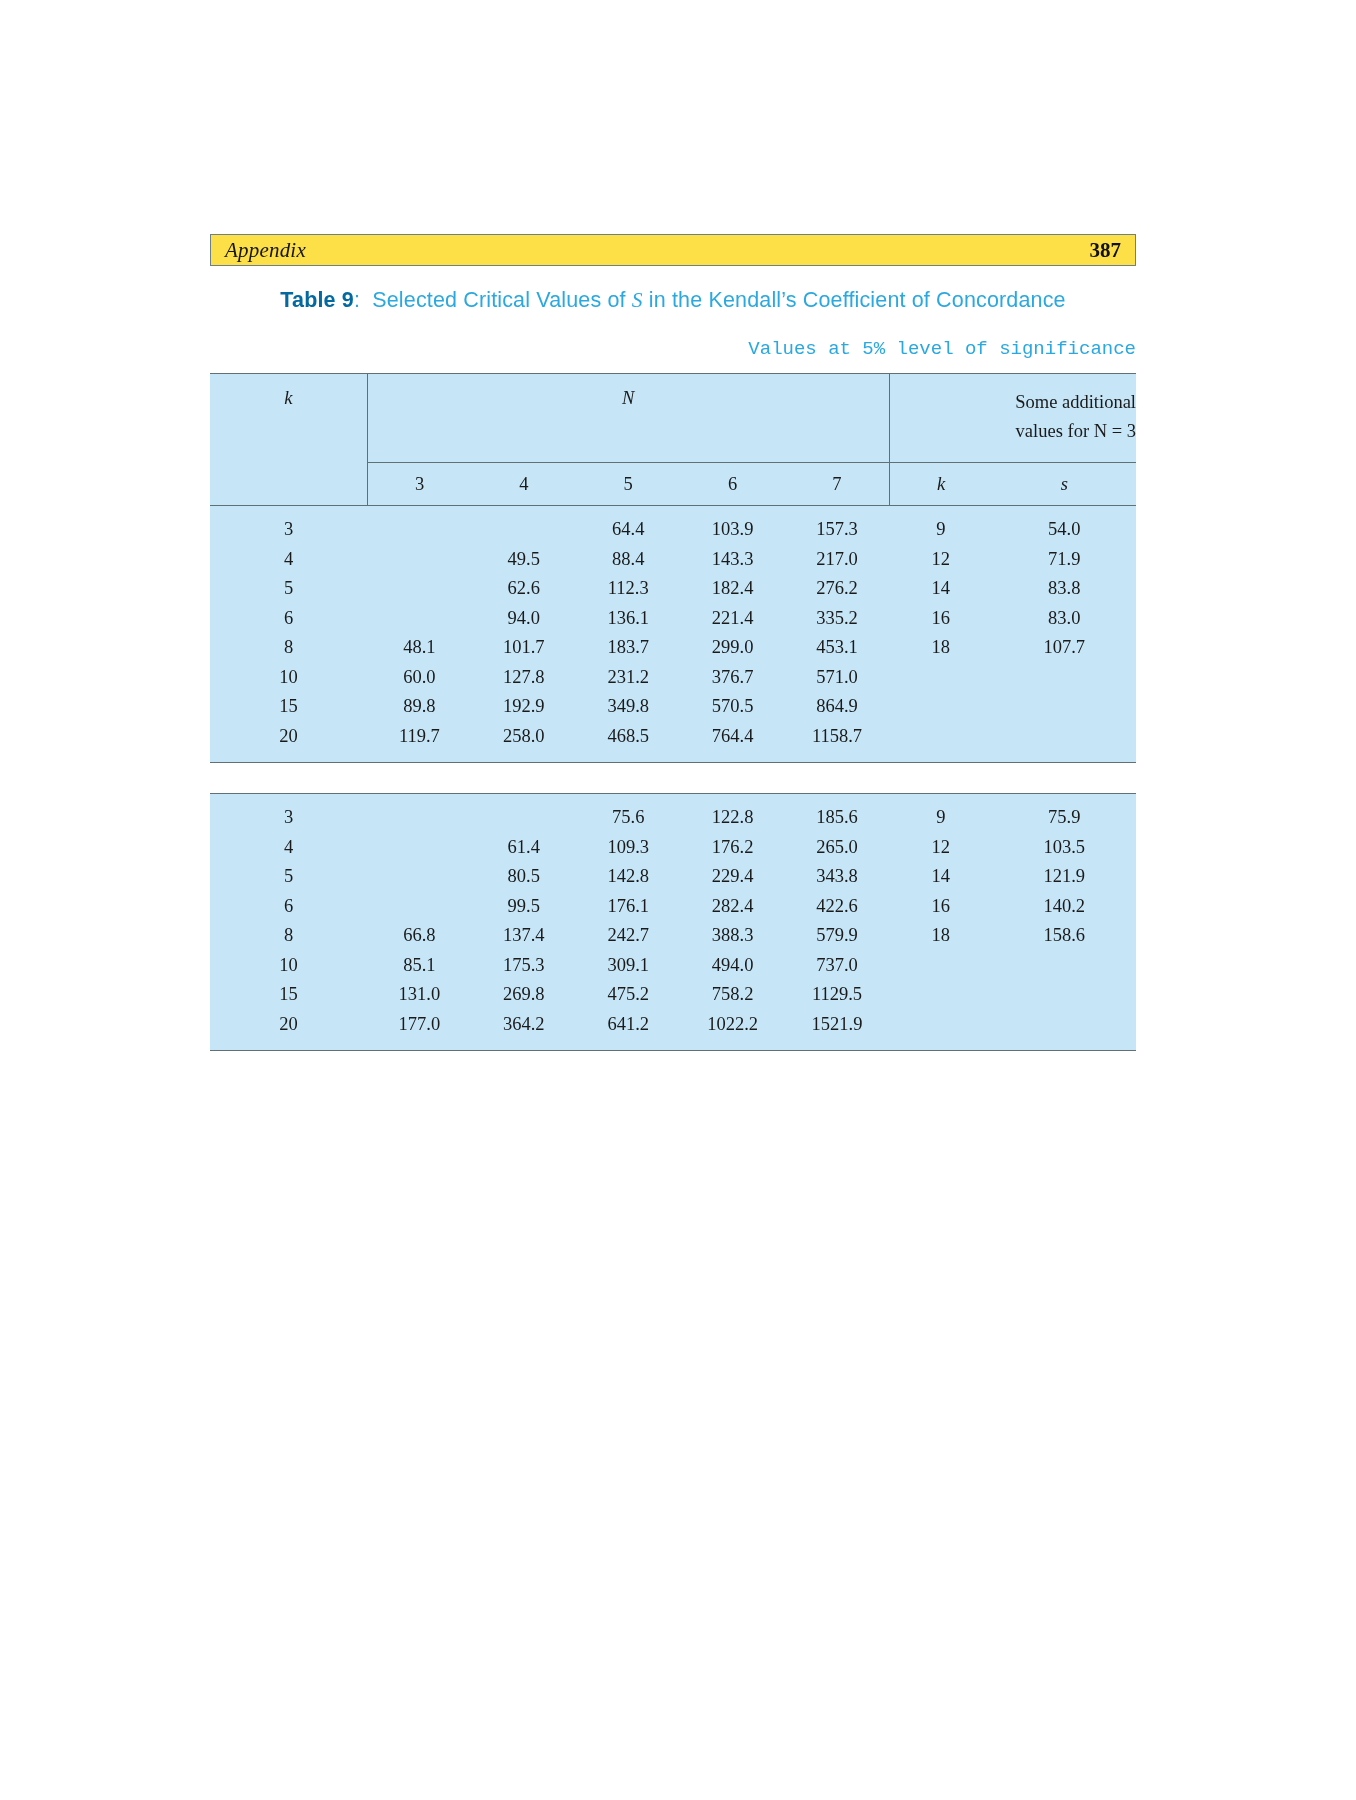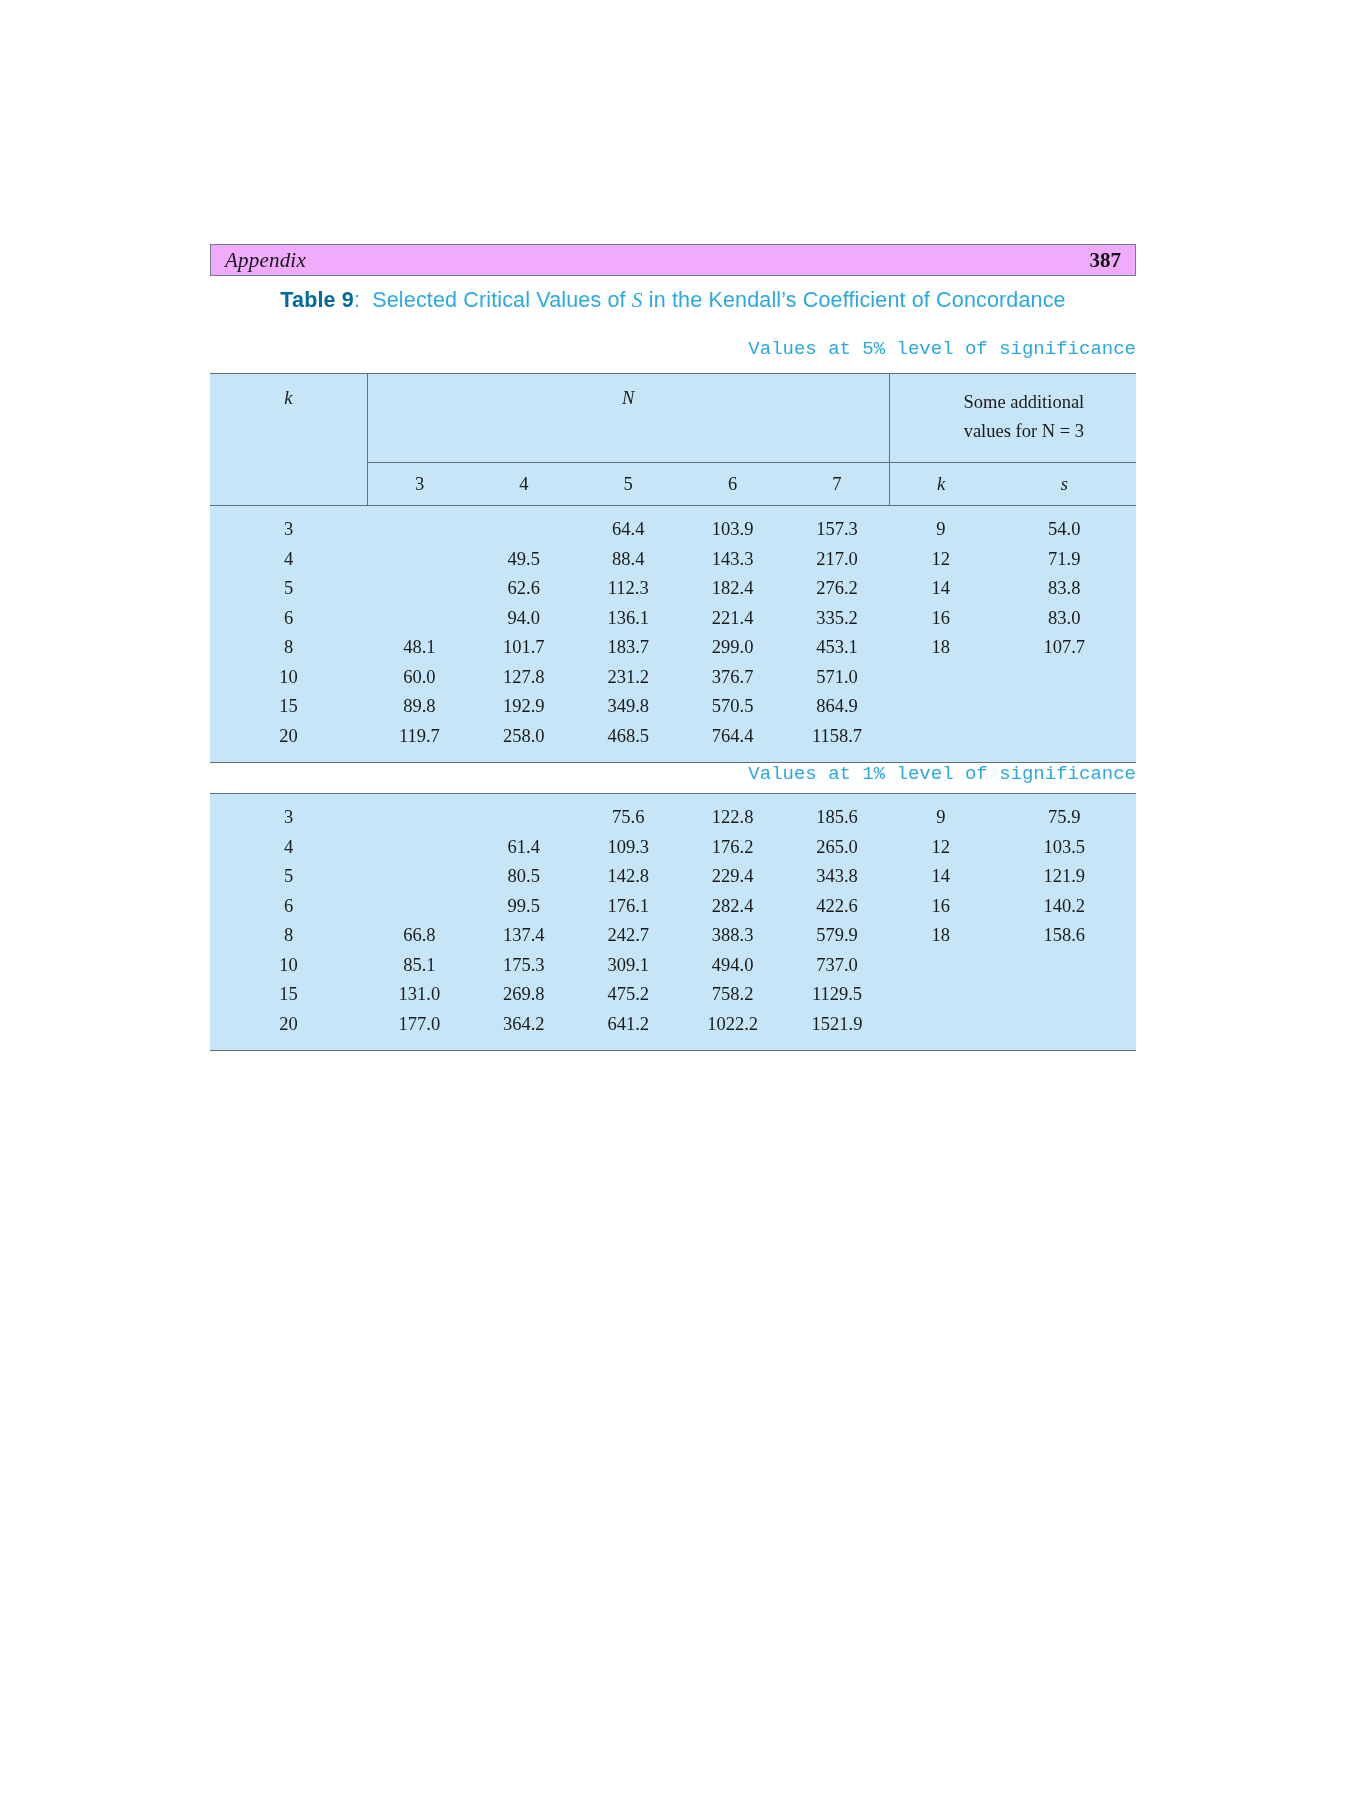--- a/index.html
+++ b/index.html
@@ -21,24 +21,24 @@
     left: 0;
     top: 0;
     width: 1356px;
     height: 1800px;
   }
 
   
   .running-head {
     position: absolute;
     left: 210px;
-    top: 244px;
+    top: 234px;
     width: 926px;
     height: 32px;
-    background: #f0abfc;
+    background: #fde047;
     border: 1.5px solid #6d7f87;
     box-sizing: border-box;
     display: flex;
     align-items: center;
     justify-content: space-between;
     padding: 0 14px;
   }
   .running-head .appendix-label {
     font-style: italic;
     font-size: 21px;
@@ -132,21 +132,21 @@
   .hdr-N {
     height: 74px;
     vertical-align: top;
     padding-top: 14px !important;
     text-align: center;
   }
   .hdr-extra {
     height: 74px;
     vertical-align: top;
     padding: 14px 0 0 22px !important;
-    text-align: center;
+    text-align: right;
     line-height: 1.55;
     font-size: 18.5px;
   }
   .sub-hdr td, .sub-hdr th { height: 42px; vertical-align: middle; }
 
   .data-row td { height: 29.5px; vertical-align: middle; }
   .data-row.first-row td { padding-top: 9px !important; }
   .data-row.last-row td { padding-bottom: 11px !important; }
 
   .ital { font-style: italic; font-family: "Liberation Serif", serif; }
@@ -286,21 +286,20 @@
             <td class="num rule-bot">468.5</td>
             <td class="num rule-bot">764.4</td>
             <td class="num rule-bot">1158.7</td>
             <td class="num rule-bot"></td>
             <td class="num rule-bot"></td>
           </tr>
         </tbody>
     </table>
   </div>
 
-  <div class="section-caption" id="cap-1">Values at 1% level of significance</div>
 
   <div class="tbl-block" id="tbl-1">
     <table class="crit">
       <colgroup>
         <col class="c-k">
           <col class="c-n">
           <col class="c-n">
           <col class="c-n">
           <col class="c-n">
           <col class="c-n">

